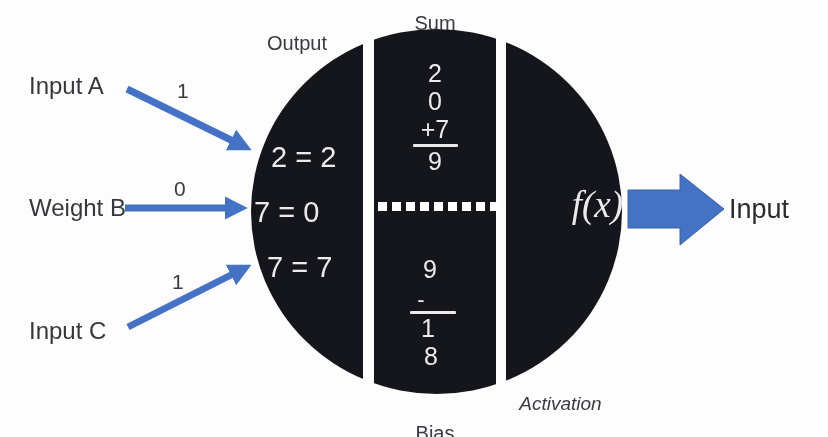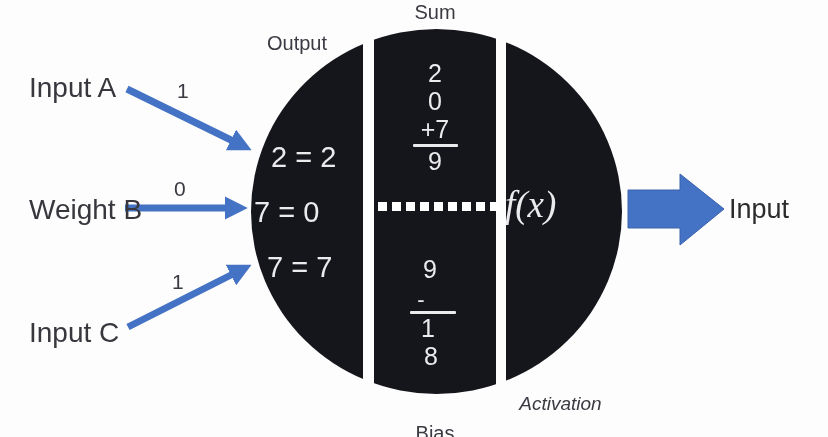--- a/index.html
+++ b/index.html
@@ -2,35 +2,35 @@
 <html><head>
 <meta charset="utf-8">
 <style>
   html,body{margin:0;padding:0;background:#ffffff;}
   #stage{
     position:relative;width:828px;height:437px;overflow:hidden;
     background:#fdfdfd;font-family:"Liberation Sans",sans-serif;
   }
   .abs{position:absolute;}
   .dark-label{color:#3a3a42;font-size:20px;white-space:nowrap;}
-  .big-label{color:#37373d;font-size:28px;white-space:nowrap;}
+  .big-label{color:#37373d;font-size:24px;white-space:nowrap;}
   .sig-label{color:#3a3a42;font-size:21px;white-space:nowrap;}
   .white-text{color:#ebebee;white-space:nowrap;}
   .calc{font-size:29px;}
   .col-center{width:122px;text-align:center;font-size:25px;}
   #neuron-body{
     left:251px;top:29px;width:371px;height:365px;
     background:#15151c;border-radius:50%;
   }
   .divider-stripe{background:#fdfdfd;top:27px;height:370px;}
   .rule{background:#ebebee;height:3px;border-radius:1px;}
   #dashed-divider{left:378px;top:202px;display:flex;gap:5px;}
   #dashed-divider span{width:9px;height:9px;background:#ffffff;display:block;}
   #activation-fn{
-    left:505px;top:183px;width:118px;text-align:left;
+    left:505px;top:183px;width:118px;text-align:right;
     font-family:"Liberation Serif",serif;font-style:italic;font-size:37px;
   }
   #output-label{left:729px;top:194px;font-size:27px;color:#2c2c2c;white-space:nowrap;}
   svg.overlay{position:absolute;left:0;top:0;pointer-events:none;}
 </style>
 </head>
 <body>
 
 <div id="stage">
 
@@ -52,21 +52,21 @@
 
   <div class="abs big-label" style="left:29px;top:72px;">Input A</div>
   <div class="abs big-label" style="left:29px;top:194px;">Weight B</div>
   <div class="abs big-label" style="left:29px;top:317px;">Input C</div>
 
   <div class="abs sig-label" style="left:177px;top:79px;">1</div>
   <div class="abs sig-label" style="left:174px;top:177px;">0</div>
   <div class="abs sig-label" style="left:172px;top:270px;">1</div>
 
   <div class="abs dark-label" style="left:267px;top:32px;">Output</div>
-  <div class="abs dark-label" style="left:374px;top:1px;width:122px;text-align:center;">Sum</div>
+  <div class="abs dark-label" style="left:374px;top:12px;width:122px;text-align:center;">Sum</div>
   <div class="abs dark-label" style="left:374px;top:422px;width:122px;text-align:center;">Bias</div>
   <div class="abs dark-label" style="left:498px;top:393px;width:125px;text-align:center;font-size:19px;font-style:italic;">Activation</div>
 
   <div class="abs white-text calc" style="left:271px;top:141px;">2 = 2</div>
   <div class="abs white-text calc" style="left:254px;top:196px;">7 = 0</div>
   <div class="abs white-text calc" style="left:267px;top:251px;">7 = 7</div>
 
   <div class="abs white-text col-center" style="left:374px;top:59px;">2</div>
   <div class="abs white-text col-center" style="left:374px;top:87px;">0</div>
   <div class="abs white-text col-center" style="left:374px;top:115px;">+7</div>

